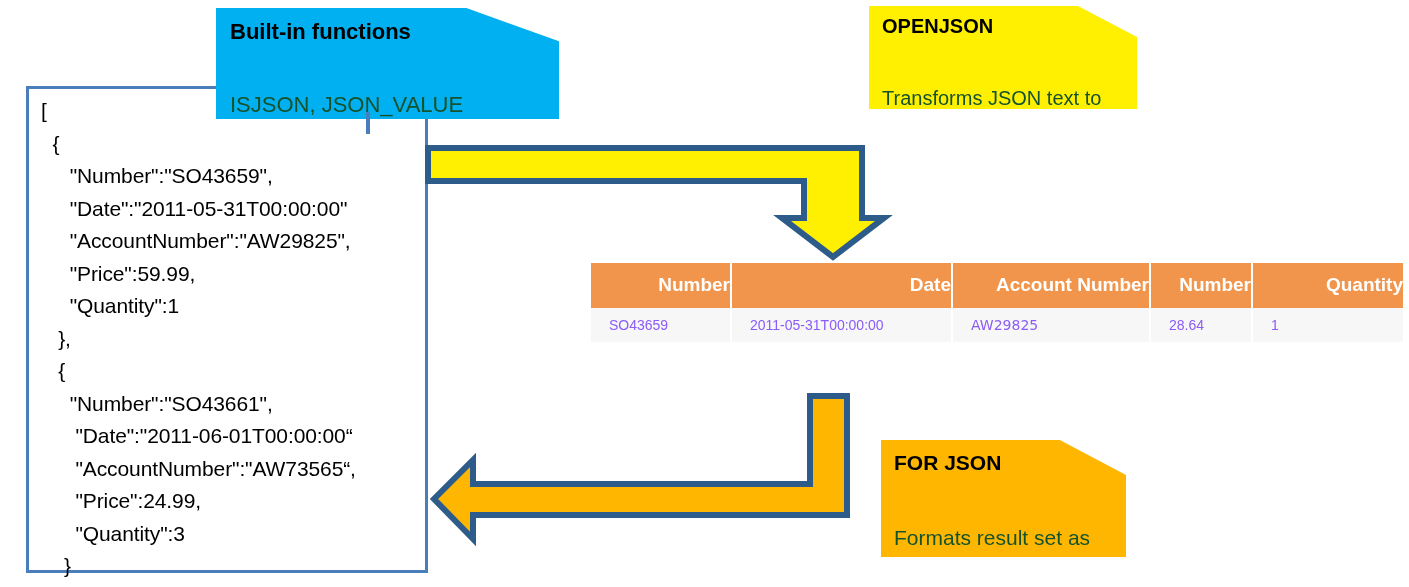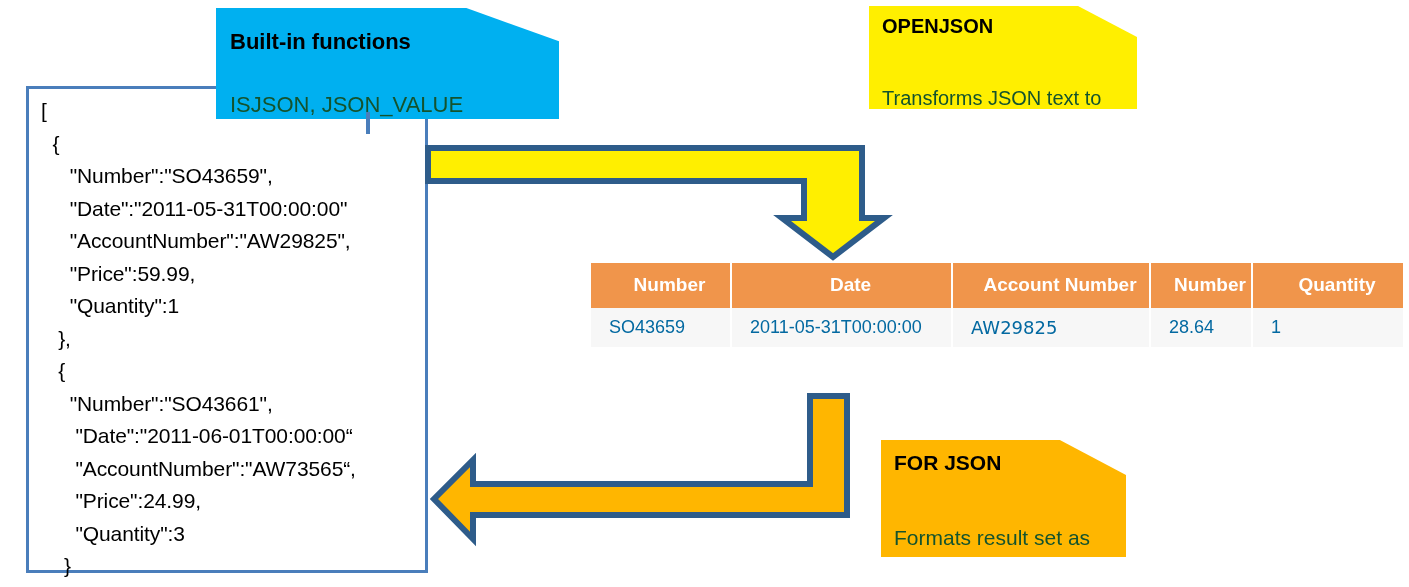--- a/index.html
+++ b/index.html
@@ -61,21 +61,21 @@
     left: 216px;
     top: 8px;
     width: 343px;
     height: 111px;
     background: #00b0f0;
     clip-path: polygon(0 0, 73% 0, 100% 30%, 100% 100%, 0 100%);
   }
   #callout-builtin .callout-title {
     position: absolute;
     left: 14px;
-    top: 20px;
+    top: 10px;
     font-size: 22px;
     line-height: 28px;
   }
   #callout-builtin .callout-body {
     position: absolute;
     left: 14px;
     top: 38px;
     font-size: 22px;
     line-height: 30px;
     white-space: pre-line;
@@ -152,30 +152,30 @@
     top: 263px;
     width: 812px;
     border-collapse: collapse;
     table-layout: fixed;
   }
   #result-table th {
     background: #f0954b;
     color: #ffffff;
     font-weight: bold;
     font-size: 19px;
-    text-align: center;
+    text-align: right;
     padding: 11px 0 12px 18px;
     border-right: 2px solid #ffffff;
     height: 30px;
     box-sizing: border-box;
   }
   #result-table th:last-child { border-right: none; }
   #result-table td {
-    font-size: 18px;
-    color: #0369a1;
+    font-size: 14px;
+    color: #8b5cf6;
     text-align: left;
     padding: 9px 0 9px 18px;
     border-right: 2px solid #ffffff;
     border-bottom: 1px solid #ffffff;
     background: #f4f4f4;
     height: 24px;
     box-sizing: border-box;
   }
   #result-table td:last-child { border-right: none; }
   #result-table tbody tr:nth-child(odd) td  { background: #f7f7f7; }

